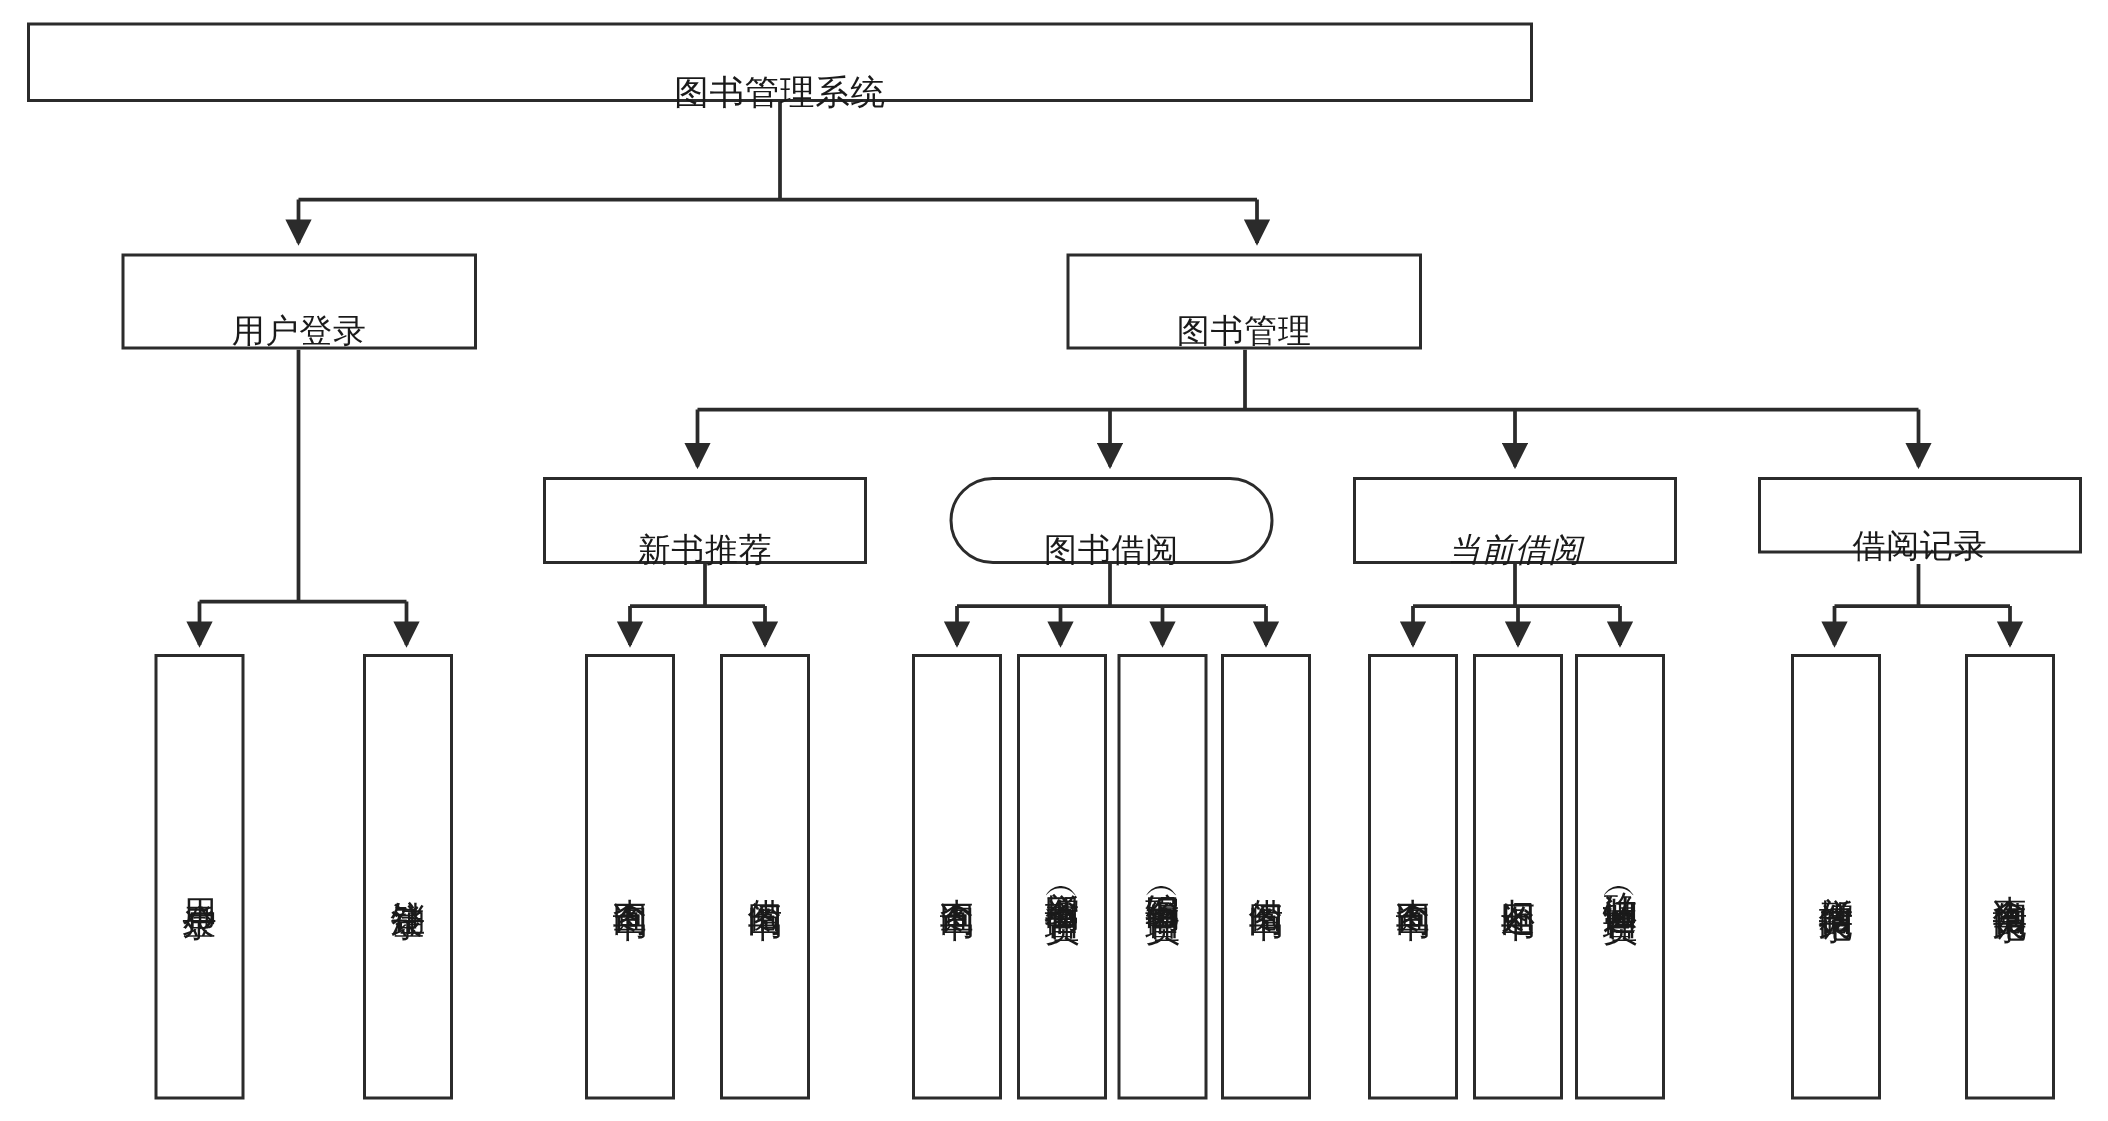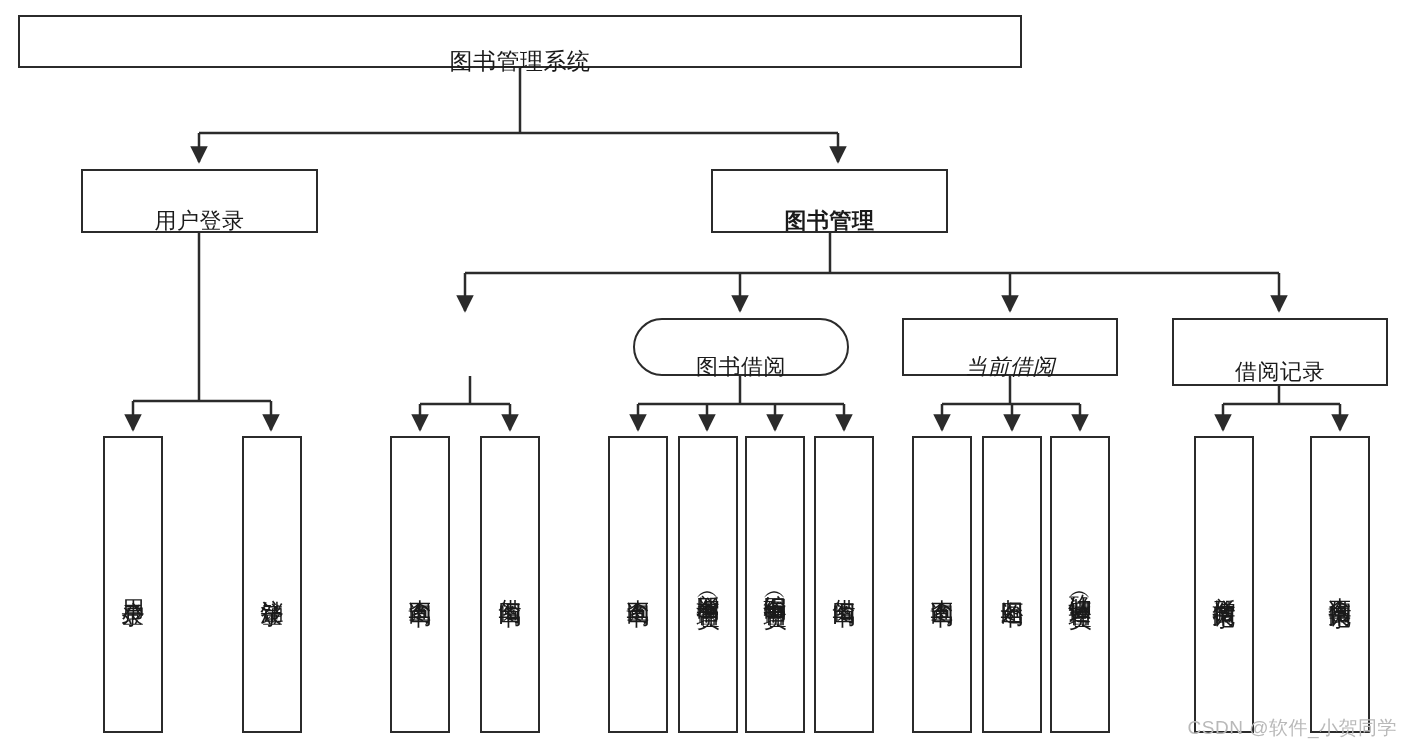--- a/index.html
+++ b/index.html
@@ -123,31 +123,34 @@
     </g>
   </svg>
 
   <div class="node h root" style="left:18px; top:15px; width:1004px; height:53px;">
     <span class="node-label">图书管理系统</span>
   </div>
 
   <div class="node h" style="left:81px; top:169px; width:237px; height:64px;">
     <span class="node-label">用户登录</span>
   </div>
-  <div class="node h" style="left:711px; top:169px; width:237px; height:64px;font-weight:bold;">
+  <div class="node h" style="left:711px; top:169px; width:237px; height:64px;">
     <span class="node-label">图书管理</span>
   </div>
 
+  <div class="node h" style="left:362px; top:318px; width:216px; height:58px;">
+    <span class="node-label">新书推荐</span>
+  </div>
   <div class="node h" style="left:633px; top:318px; width:216px; height:58px;border-radius:29px;">
     <span class="node-label">图书借阅</span>
   </div>
   <div class="node h" style="left:902px; top:318px; width:216px; height:58px;font-style:italic;">
     <span class="node-label">当前借阅</span>
   </div>
-  <div class="node h" style="left:1172px; top:318px; width:216px; height:68px;">
+  <div class="node h" style="left:1172px; top:318px; width:216px; height:51px;">
     <span class="node-label">借阅记录</span>
   </div>
 
   <div class="node v" style="left:103px; top:436px; width:60px; height:297px;">
     <span class="node-label">用户登录</span>
   </div>
   <div class="node v" style="left:242px; top:436px; width:60px; height:297px;">
     <span class="node-label">注销登录</span>
   </div>
 
@@ -181,14 +184,13 @@
     <span class="node-label">确认归还（管理员）</span>
   </div>
 
   <div class="node v" style="left:1194px; top:436px; width:60px; height:297px;">
     <span class="node-label">新增借阅记录</span>
   </div>
   <div class="node v" style="left:1310px; top:436px; width:60px; height:297px;">
     <span class="node-label">查询借阅记录</span>
   </div>
 
-  <div class="watermark">CSDN @软件_小贺同学</div>
 </div>
 
 </body></html>

